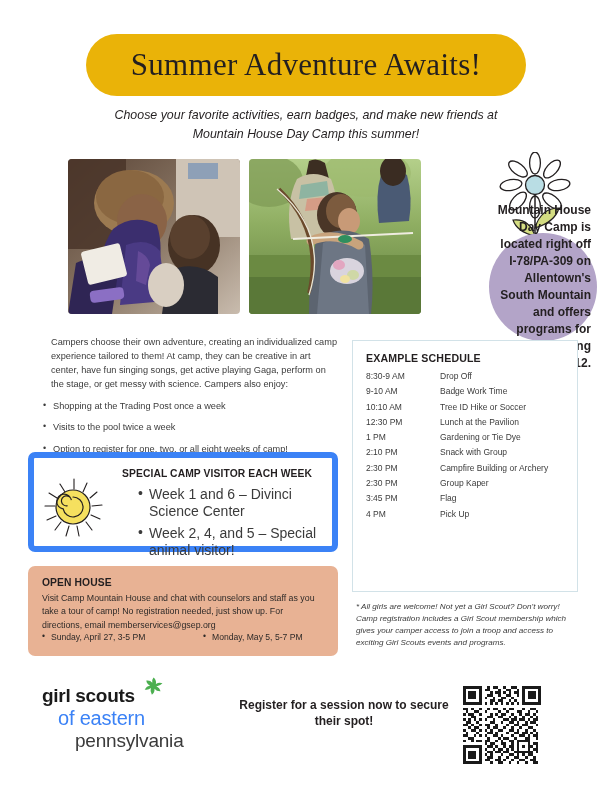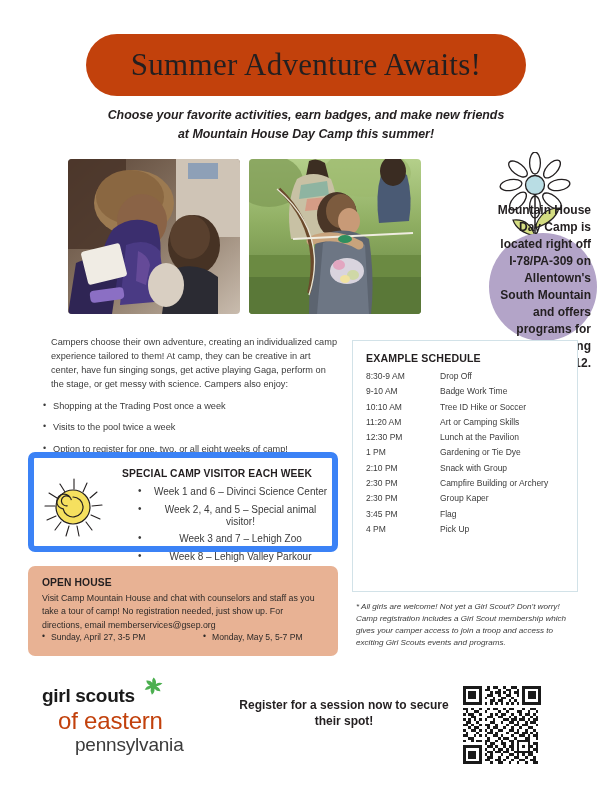--- a/index.html
+++ b/index.html
@@ -16,21 +16,21 @@
     overflow: hidden;
   }
 
   
   .banner {
     position: absolute;
     left: 86px;
     top: 34px;
     width: 440px;
     height: 62px;
-    background: #c2410c;
+    background: #eab308;
     border-radius: 31px;
     display: flex;
     align-items: center;
     justify-content: center;
   }
   .banner-title {
     font-family: "Liberation Serif", serif;
     font-size: 31px;
     color: #231f20;
     letter-spacing: 0.3px;
@@ -38,21 +38,21 @@
   }
 
   .subtitle {
     position: absolute;
     left: 106px;
     top: 106px;
     width: 400px;
     text-align: center;
     font-size: 12.4px;
     font-style: italic;
-    font-weight: bold;
+    font-weight: normal;
     line-height: 1.55;
     color: #231f20;
   }
 
   
   .photo {
     position: absolute;
     border-radius: 4px;
     overflow: hidden;
   }
@@ -163,24 +163,23 @@
     left: 104px;
     top: 28px;
     margin: 0;
     padding: 0;
     list-style: none;
   }
   .visitor-list li {
     position: relative;
     padding-left: 11px;
     margin-bottom: 5.5px;
-    font-size: 10px;
+    font-size: 14px;
     line-height: 1.2;
     color: #3b3b3b;
-    text-align: center;
   }
   .visitor-list li::before {
     content: "•";
     position: absolute;
     left: 0;
     top: -1px;
   }
 
   
   .openhouse-box {
@@ -285,22 +284,22 @@
     width: 200px;
   }
   .logo-line1 {
     font-size: 19px;
     font-weight: bold;
     color: #1a1a1a;
     line-height: 1.08;
     letter-spacing: -0.3px;
   }
   .logo-line2 {
-    font-size: 24px;
-    color: #c2410c;
+    font-size: 20px;
+    color: #3b82f6;
     line-height: 1.15;
     padding-left: 16px;
     letter-spacing: -0.2px;
   }
   .logo-line3 {
     font-size: 19px;
     color: #3b3b3b;
     line-height: 1.15;
     padding-left: 33px;
     letter-spacing: -0.2px;
@@ -486,24 +485,20 @@
     <div class="sched-time">8:30-9 AM</div>
     <div class="sched-act">Drop Off</div>
   </div>
   <div class="schedule-row">
     <div class="sched-time">9-10 AM</div>
     <div class="sched-act">Badge Work Time</div>
   </div>
   <div class="schedule-row">
     <div class="sched-time">10:10 AM</div>
     <div class="sched-act">Tree ID Hike or Soccer</div>
-  </div>
-  <div class="schedule-row">
-    <div class="sched-time">11:20 AM</div>
-    <div class="sched-act">Art or Camping Skills</div>
   </div>
   <div class="schedule-row">
     <div class="sched-time">12:30 PM</div>
     <div class="sched-act">Lunch at the Pavilion</div>
   </div>
   <div class="schedule-row">
     <div class="sched-time">1 PM</div>
     <div class="sched-act">Gardening or Tie Dye</div>
   </div>
   <div class="schedule-row">

